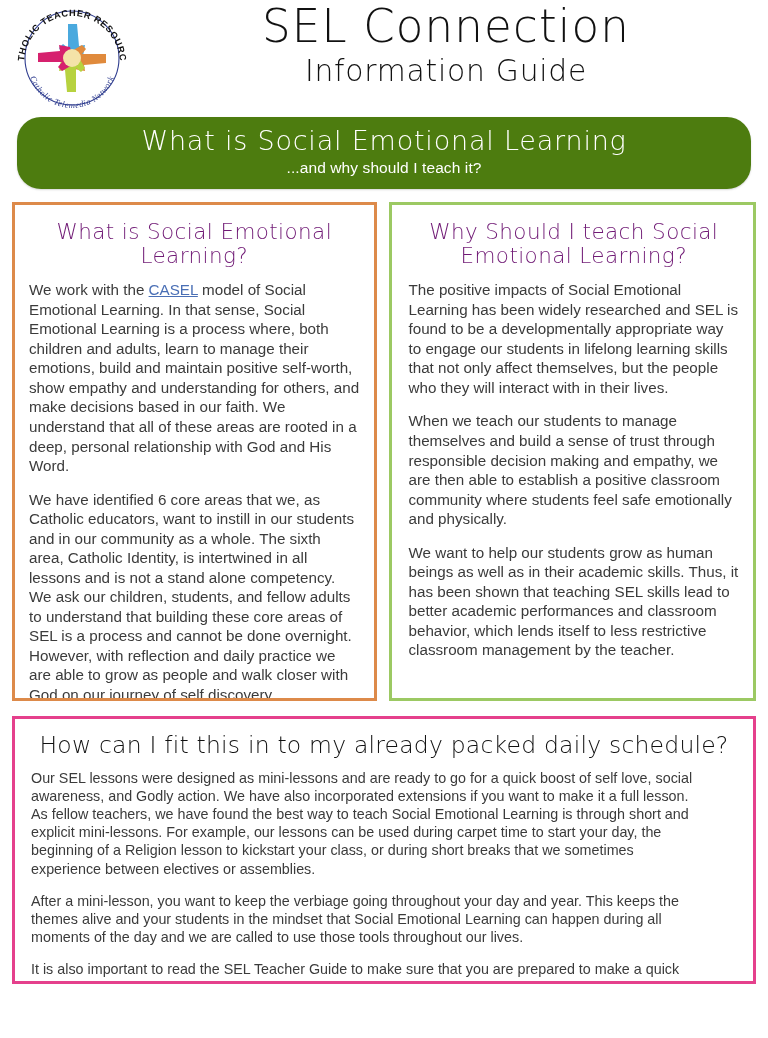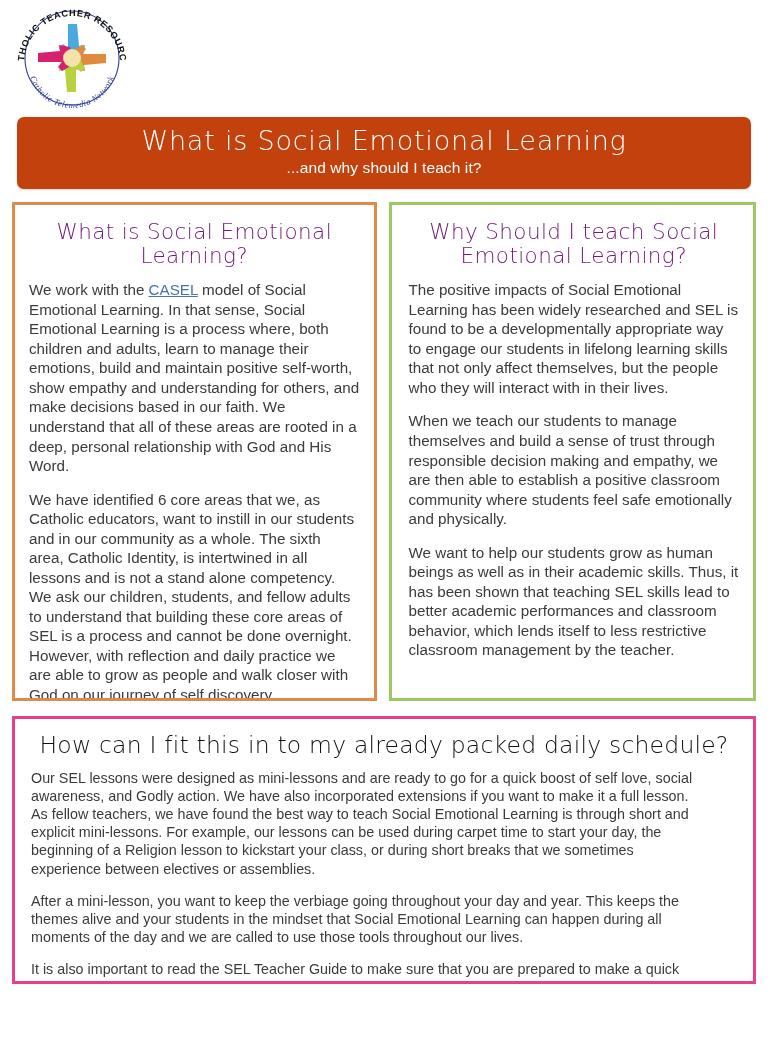--- a/index.html
+++ b/index.html
@@ -65,22 +65,22 @@
     line-height: 1.12;
     letter-spacing: 0.8px;
     color: #111111;
     margin: 2px 0 0 0;
     transform: scaleX(0.96);
   }
 
   
   .banner {
     margin: 5px 17px 0 17px;
-    background: #c2410c;
-    border-radius: 7px;
+    background: #4d7c0f;
+    border-radius: 24px;
     height: 72px;
     box-sizing: border-box;
     padding-top: 7px;
     text-align: center;
     box-shadow: 0 1px 2px rgba(0,0,0,0.16);
   }
 
   .banner-title {
     font-family: "DejaVu Sans", sans-serif;
     font-weight: 300;
@@ -213,20 +213,24 @@
       </g>
       <text font-family="'Liberation Sans', sans-serif" font-size="9.2" font-weight="bold" fill="#111111" letter-spacing="0.7">
         <textPath href="#arcTop" startOffset="50%" text-anchor="middle">CATHOLIC TEACHER RESOURCES</textPath>
       </text>
       <text font-family="'Liberation Serif', serif" font-size="8.6" font-style="italic" fill="#2f3d8f" letter-spacing="0.5">
         <textPath href="#arcBot" startOffset="50%" text-anchor="middle">Catholic Telemedia Network</textPath>
       </text>
     </svg>
   </div>
 
+  <div class="title-block">
+    <h1 class="main-title">SEL Connection</h1>
+    <h2 class="sub-title">Information Guide</h2>
+  </div>
 </div>
 
 <div class="banner">
   <div class="banner-title">What is Social Emotional Learning</div>
   <div class="banner-sub">...and why should I teach it?</div>
 </div>
 
 <div class="columns">
 
   <div class="card orange">

